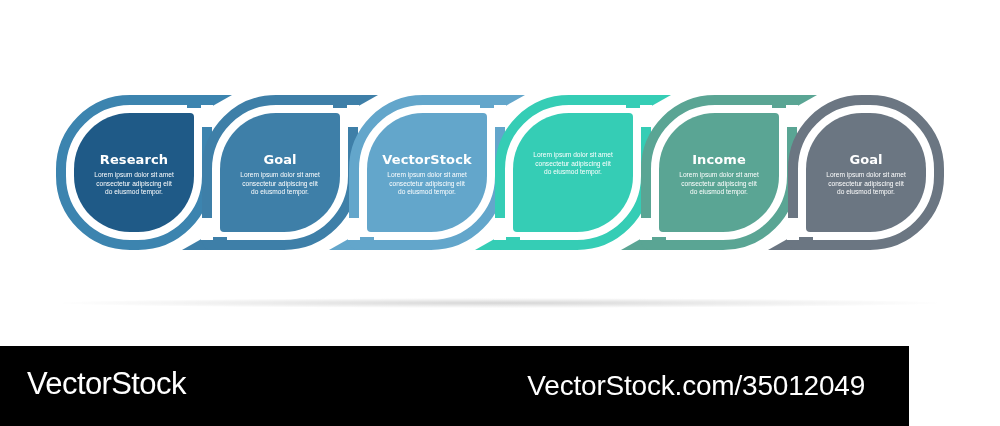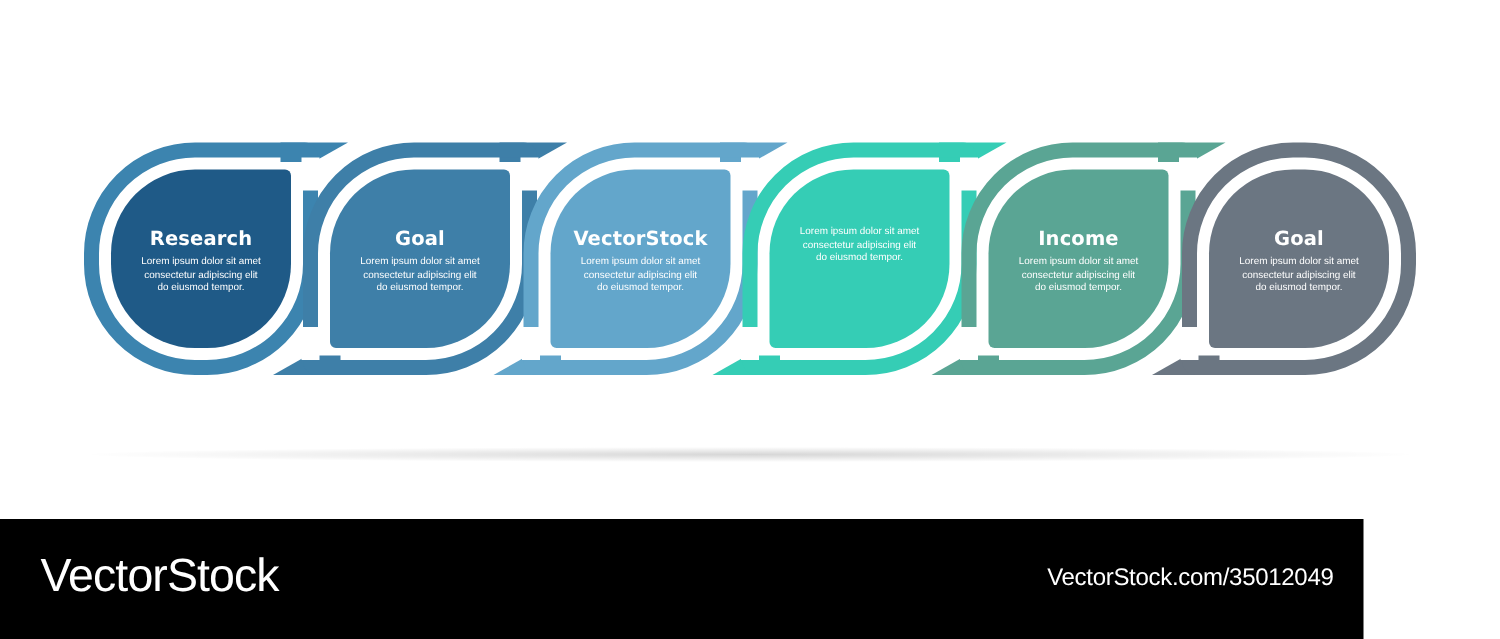--- a/index.html
+++ b/index.html
@@ -6,21 +6,21 @@
   body { width: 1000px; height: 426px; background: #ffffff; position: relative; overflow: hidden; font-family: "Liberation Sans", sans-serif; }
   .canvas { position: absolute; left: 0; top: 0; width: 1000px; height: 346px; background: #ffffff; }
   .shadow { position: absolute; left: 60px; top: 298px; width: 880px; height: 10px; border-radius: 50%;
             background: radial-gradient(ellipse at center, rgba(0,0,0,0.16) 0%, rgba(0,0,0,0.06) 45%, rgba(0,0,0,0) 72%); }
   svg.diagram { position: absolute; left: 0; top: 0; }
   .step-text { position: absolute; top: 150px; width: 120px; text-align: center; color: #ffffff; }
   .step-title { display: block; font-family: "DejaVu Sans", sans-serif; font-weight: bold; font-size: 13px; line-height: 20px; letter-spacing: 0.1px; }
   .step-body { display: block; font-family: "Liberation Sans", sans-serif; font-size: 6.6px; line-height: 7.6px; margin-top: 1px; }
   .footer { position: absolute; left: 0; top: 346px; width: 909px; height: 80px; background: #000000; }
   .brand { position: absolute; left: 27px; top: 20px; color: #ffffff; font-family: "Liberation Sans", sans-serif; font-size: 31px; letter-spacing: -0.6px; line-height: 36px; }
-  .ref { position: absolute; right: 20px; top: 27px; color: #ffffff; font-family: "Liberation Sans", sans-serif; font-size: 16px; letter-spacing: -0.2px; line-height: 26px; }
+  .ref { position: absolute; right: 44px; top: 27px; color: #ffffff; font-family: "Liberation Sans", sans-serif; font-size: 28px; letter-spacing: -0.2px; line-height: 26px; }
 </style>
 </head>
 <body>
 
 <div class="canvas">
   <div class="shadow"></div>
 
   <svg class="diagram" width="1000" height="346" viewBox="0 0 1000 346"></svg>
 
   <svg class="diagram" width="1000" height="346" viewBox="0 0 1000 346" id="shapes">

